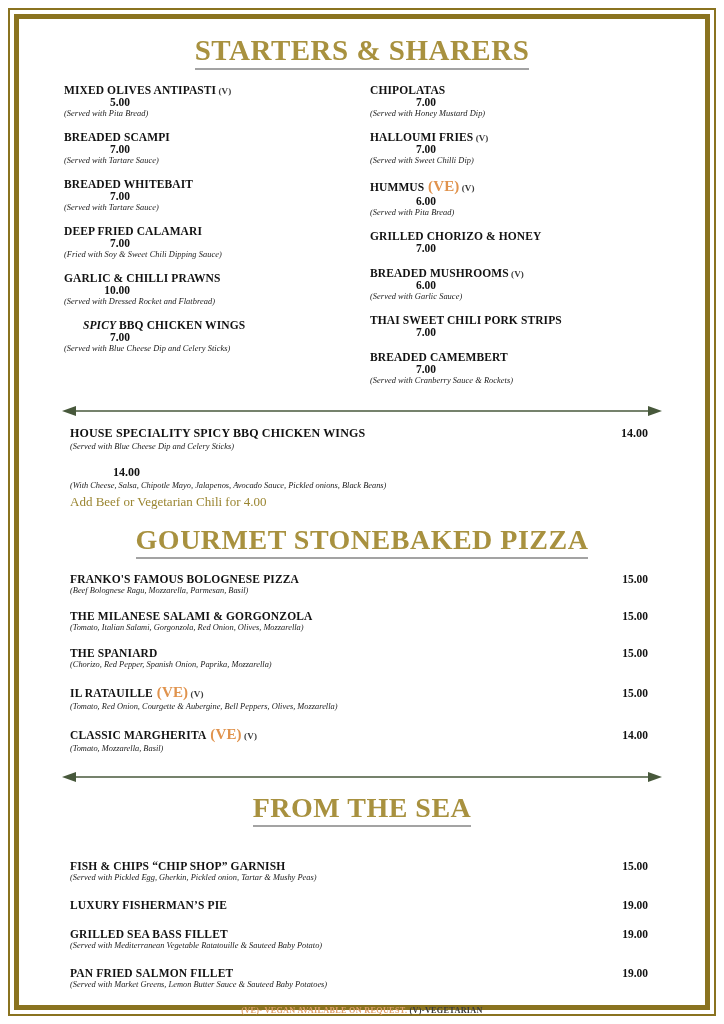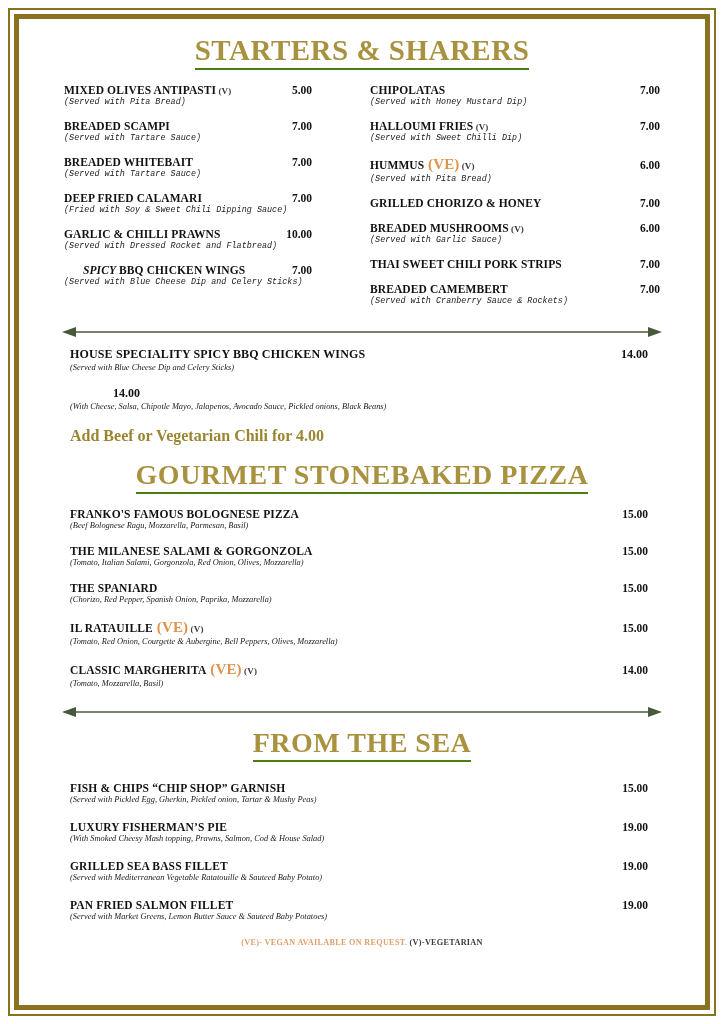--- a/index.html
+++ b/index.html
@@ -49,39 +49,40 @@
   
   .section-heading {
     text-align: center;
     color: #a8913f;
     font-weight: bold;
     letter-spacing: 0.5px;
     font-family: "Liberation Serif", "DejaVu Serif", serif;
   }
   .section-heading .heading-text {
     display: inline-block;
-    border-bottom: 2px solid #4d7c0f;
+    border-bottom: 2px solid #a3a3a3;
     padding-bottom: 1px;
   }
   .heading-starters { font-size: 29px; margin: 6px 0 14px 0; }
   .heading-pizza    { font-size: 28px; margin: 4px 0 14px 0; }
-  .heading-sea      { font-size: 28px; margin: 6px 0 20px 0; }
+  .heading-sea      { font-size: 28px; margin: 6px 0 33px 0; }
 
   
   .starters-cols {
     display: flex;
     gap: 16px;
     padding: 0 8px 0 8px;
   }
   .col { flex: 1 1 50%; }
 
   .dish { margin-bottom: 13px; }
   .dish-line {
     display: flex;
     align-items: baseline;
+    flex-direction: column;
   }
   .dish-name {
     flex: 1 1 auto;
     font-size: 11.5px;
     font-weight: bold;
     letter-spacing: 0.1px;
     color: #121212;
     white-space: nowrap;
   }
   .dish-price {
@@ -94,21 +95,20 @@
   }
   .col-left .dish-price  { width: 58px; margin-right: 42px; }
   .col-right .dish-price { width: 58px; }
 
   .dish-desc {
     font-size: 8.4px;
     font-style: italic;
     color: #1a1a1a;
     margin-top: 1px;
     letter-spacing: 0.05px;
-    font-family: Liberation Mono, monospace;
   }
   .tag-ve { color: #e0934d; font-size: 15px; font-weight: bold; }
   .tag-v  { color: #3a3a3a; font-size: 9px; font-weight: bold; }
   .spicy-italic { font-style: italic; margin-left: 19px; }
 
   
   .divider {
     position: relative;
     height: 18px;
     margin: 4px 6px 6px 6px;
@@ -135,24 +135,24 @@
     width: 70px;
     padding-right: 6px;
   }
   .row-desc {
     font-size: 8.4px;
     font-style: italic;
     color: #1a1a1a;
     margin-top: 1px;
   }
   .row-extra {
-    font-size: 16px;
-    font-weight: bold;
+    font-size: 13px;
+    font-weight: normal;
     color: #9a8530;
-    margin-top: 16px;
+    margin-top: 4px;
   }
 
   .pizza-block .row { margin-bottom: 15px; }
   .sea-block .row { margin-bottom: 17px; }
   .sea-block .row-name, .sea-block .row-price { font-size: 11.5px; }
   .pizza-block .row-name, .pizza-block .row-price { font-size: 11.5px; }
 
   
   .legend {
     text-align: center;
@@ -357,21 +357,20 @@
             <div class="row-name">FISH &amp; CHIPS “CHIP SHOP” GARNISH</div>
             <div class="row-price">15.00</div>
           </div>
           <div class="row-desc">(Served with Pickled Egg, Gherkin, Pickled onion, Tartar &amp; Mushy Peas)</div>
         </div>
         <div class="row">
           <div class="row-line">
             <div class="row-name">LUXURY FISHERMAN’S PIE</div>
             <div class="row-price">19.00</div>
           </div>
-          <div class="row-desc">(With Smoked Cheesy Mash topping, Prawns, Salmon, Cod &amp; House Salad)</div>
         </div>
         <div class="row">
           <div class="row-line">
             <div class="row-name">GRILLED SEA BASS FILLET</div>
             <div class="row-price">19.00</div>
           </div>
           <div class="row-desc">(Served with Mediterranean Vegetable Ratatouille &amp; Sauteed Baby Potato)</div>
         </div>
         <div class="row">
           <div class="row-line">

